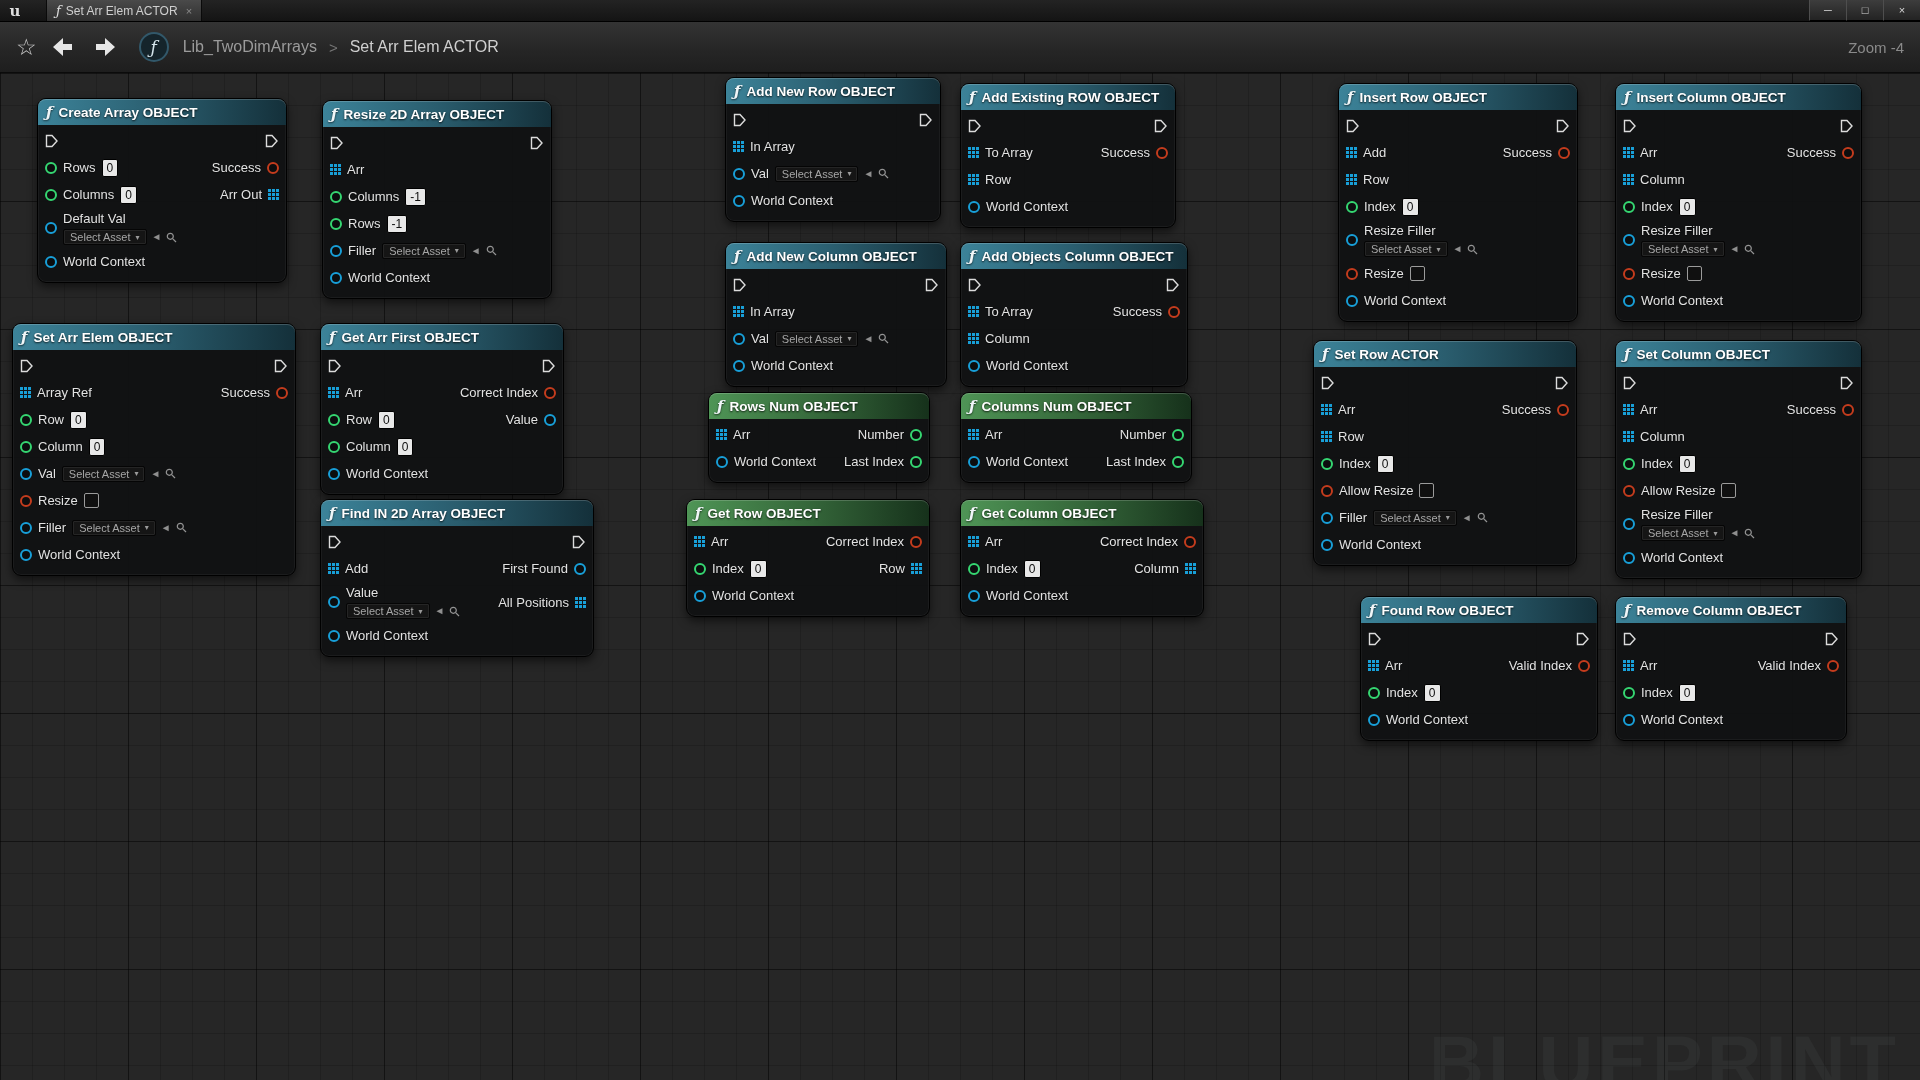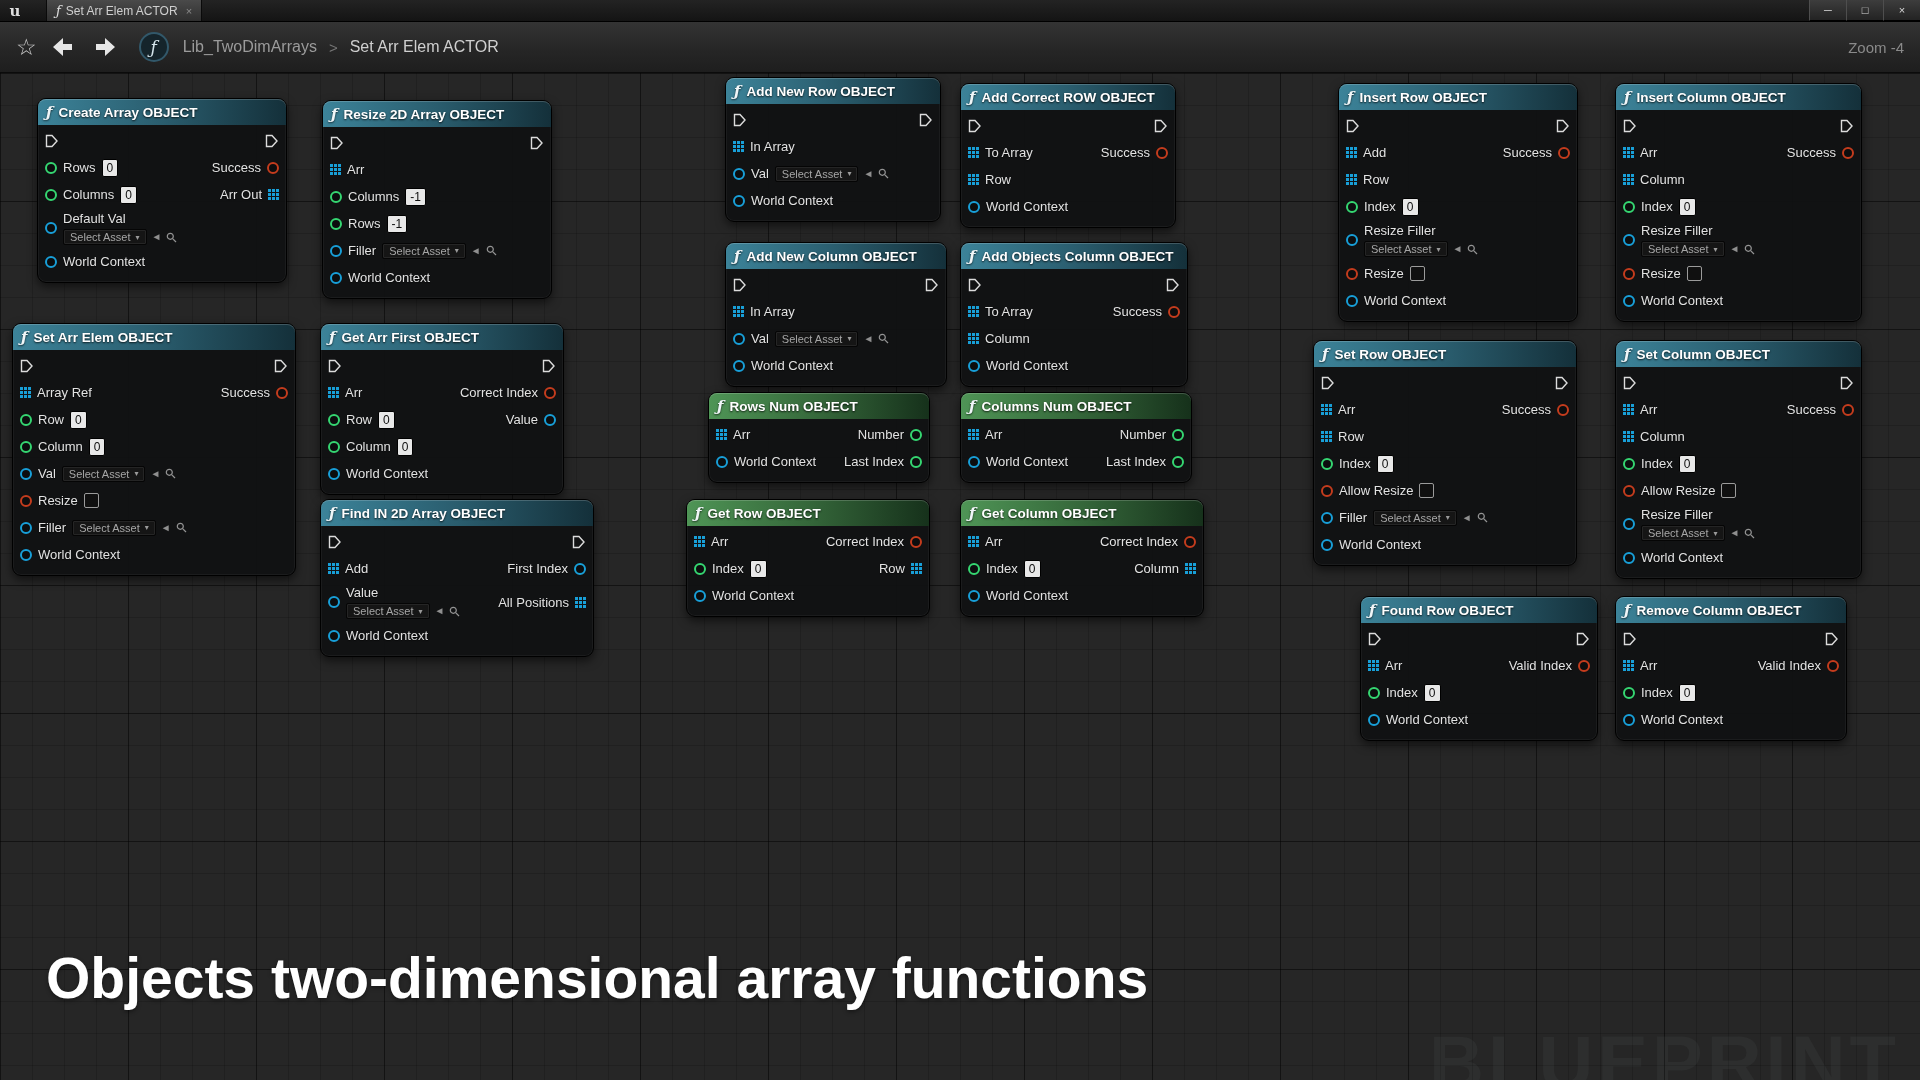--- a/index.html
+++ b/index.html
@@ -163,21 +163,20 @@
         </svg>
     </span>
     <span class="fcircle">ƒ</span>
     <span class="bc-parent">Lib_TwoDimArrays</span>
     <span class="bc-sep">&gt;</span>
     <span class="bc-current">Set Arr Elem ACTOR</span>
     <span class="zoom">Zoom -4</span>
   </div>
 
   <div id="graph">
-    <div class="caption">Objects two-dimensional array functions</div>
     <div class="watermark">BLUEPRINT</div>
   <div class="node function" style="left: 37px; top: 25px; width: 250px;">
         <div class="nhead">
           <span class="fico">ƒ</span>
           <span class="ntitle">Create Array OBJECT</span>
         </div>
         <div class="nbody">
           <div class="nrow">
             <div class="pcell l">
               <span class="execpin">
@@ -542,21 +541,21 @@
                 <i style="background: rgb(24, 159, 216);"></i>
                 <i style="background: rgb(24, 159, 216);"></i>
                 <i style="background: rgb(24, 159, 216);"></i>
                 <i style="background: rgb(24, 159, 216);"></i>
                 <i style="background: rgb(24, 159, 216);"></i>
                 <i style="background: rgb(24, 159, 216);"></i>
               </span>
               <span class="plabel">Add</span>
             </div>
             <div class="pcell r">
-              <span class="plabel">First Index</span>
+              <span class="plabel">First Found</span>
               <span class="pin-circle" style="border-color: rgb(24, 159, 216);"></span>
             </div>
           </div>
           <div class="nrow">
             <div class="pcell l">
               <span class="pin-circle" style="border-color: rgb(24, 159, 216);"></span>
               <span class="stackcol">
                 <span class="plabel">Value</span>
                 <span class="selrow">
                   <span class="selbox">
@@ -657,21 +656,21 @@
             <div class="pcell l">
               <span class="pin-circle" style="border-color: rgb(24, 159, 216);"></span>
               <span class="plabel">World Context</span>
             </div>
           </div>
         </div>
       </div>
       <div class="node function" style="left: 960px; top: 10px; width: 216px;">
         <div class="nhead">
           <span class="fico">ƒ</span>
-          <span class="ntitle">Add Correct ROW OBJECT</span>
+          <span class="ntitle">Add Existing ROW OBJECT</span>
         </div>
         <div class="nbody">
           <div class="nrow">
             <div class="pcell l">
               <span class="execpin">
                 <svg width="14" height="14" viewBox="0 0 14 14">
                   <path d="M1.5 1.5 h5.5 l5 5.5 -5 5.5 h-5.5 z" fill="none" stroke="#dcdcdc" stroke-width="1.4"></path>
                 </svg>
               </span>
             </div>
@@ -1242,21 +1241,21 @@
             <div class="pcell l">
               <span class="pin-circle" style="border-color: rgb(24, 159, 216);"></span>
               <span class="plabel">World Context</span>
             </div>
           </div>
         </div>
       </div>
       <div class="node function" style="left: 1313px; top: 267px; width: 264px;">
         <div class="nhead">
           <span class="fico">ƒ</span>
-          <span class="ntitle">Set Row OBJECT</span>
+          <span class="ntitle">Set Row ACTOR</span>
         </div>
         <div class="nbody">
           <div class="nrow">
             <div class="pcell l">
               <span class="execpin">
                 <svg width="14" height="14" viewBox="0 0 14 14">
                   <path d="M1.5 1.5 h5.5 l5 5.5 -5 5.5 h-5.5 z" fill="none" stroke="#dcdcdc" stroke-width="1.4"></path>
                 </svg>
               </span>
             </div>

